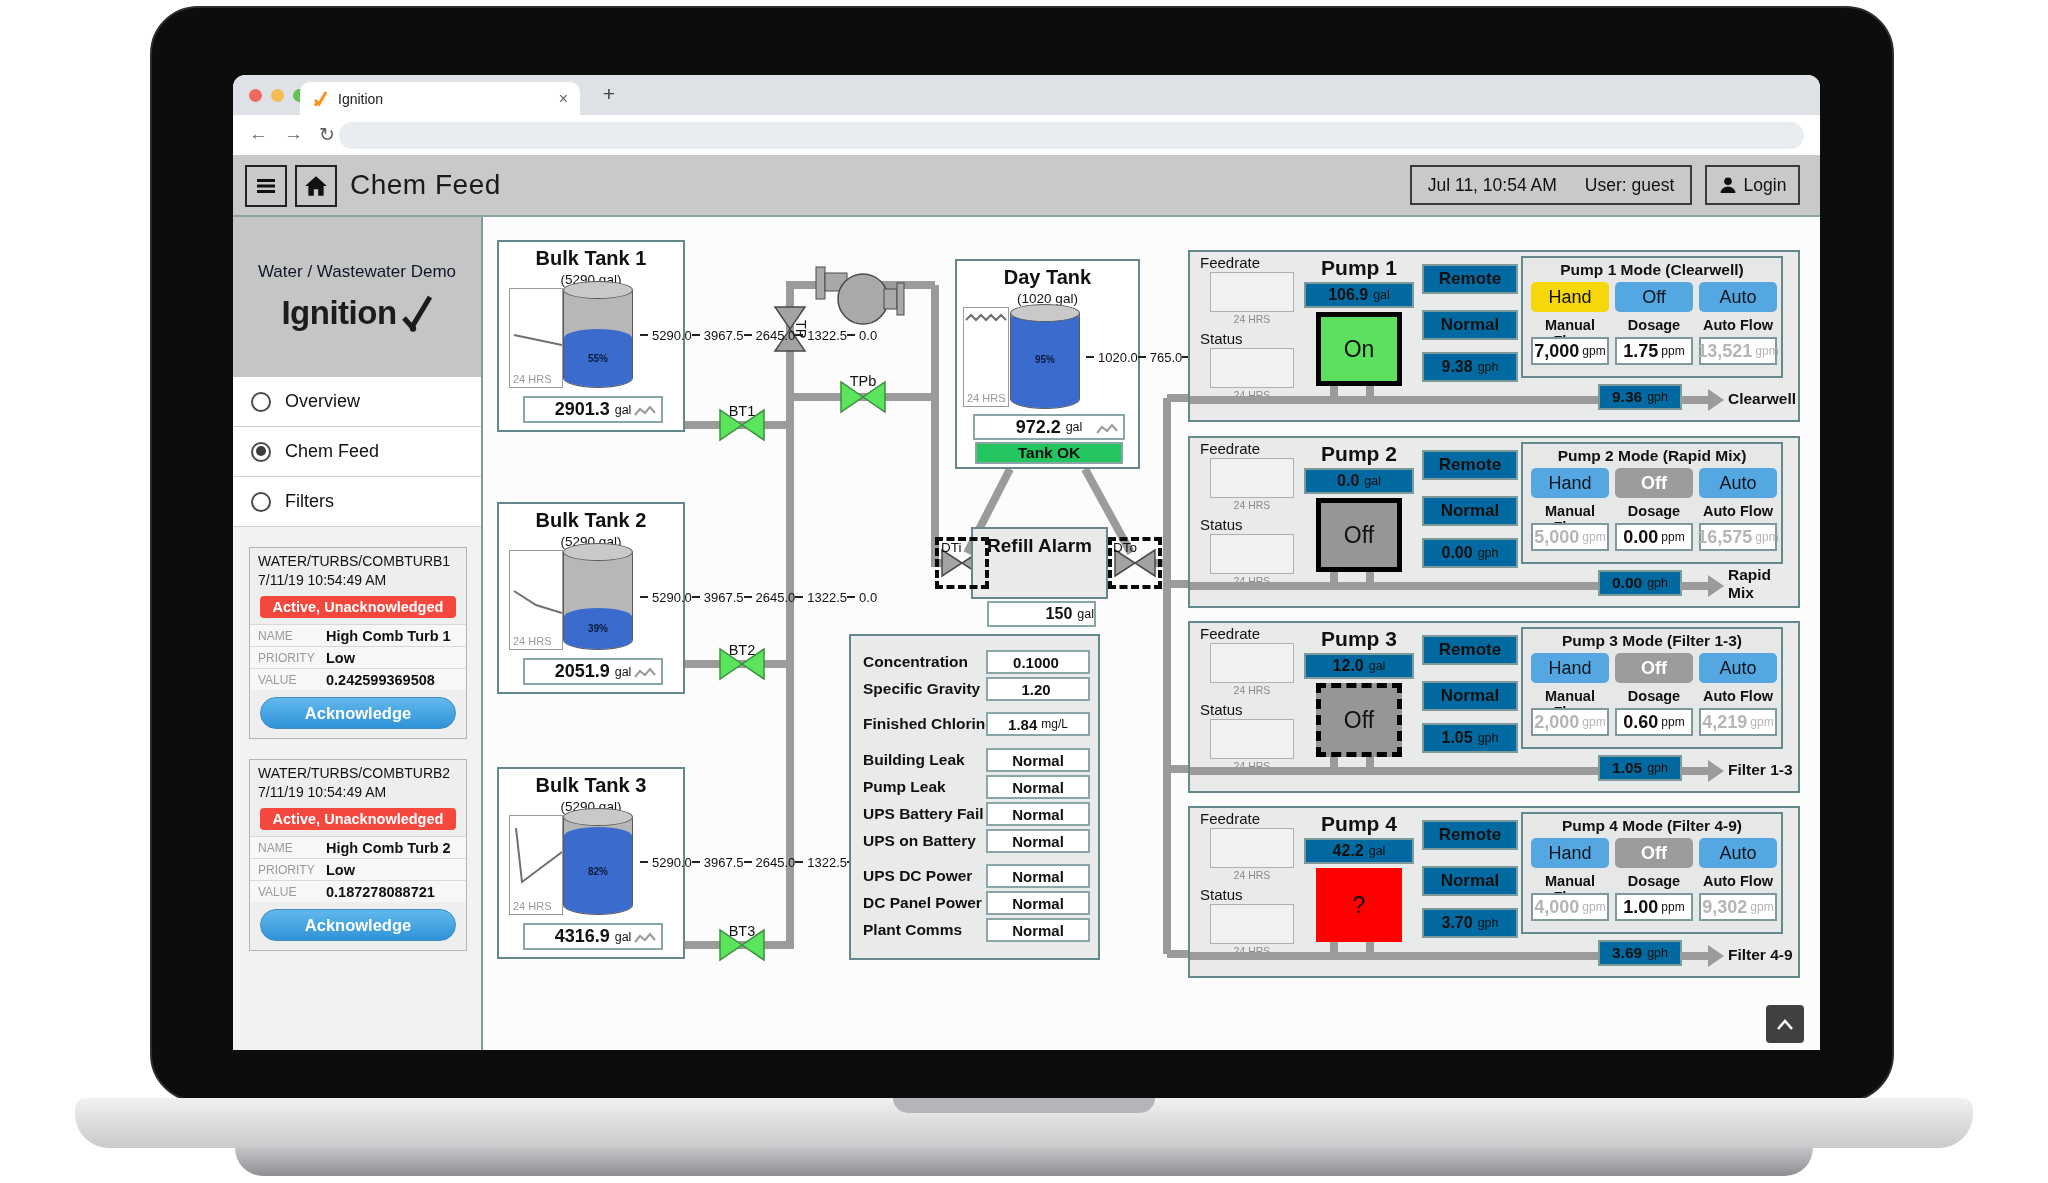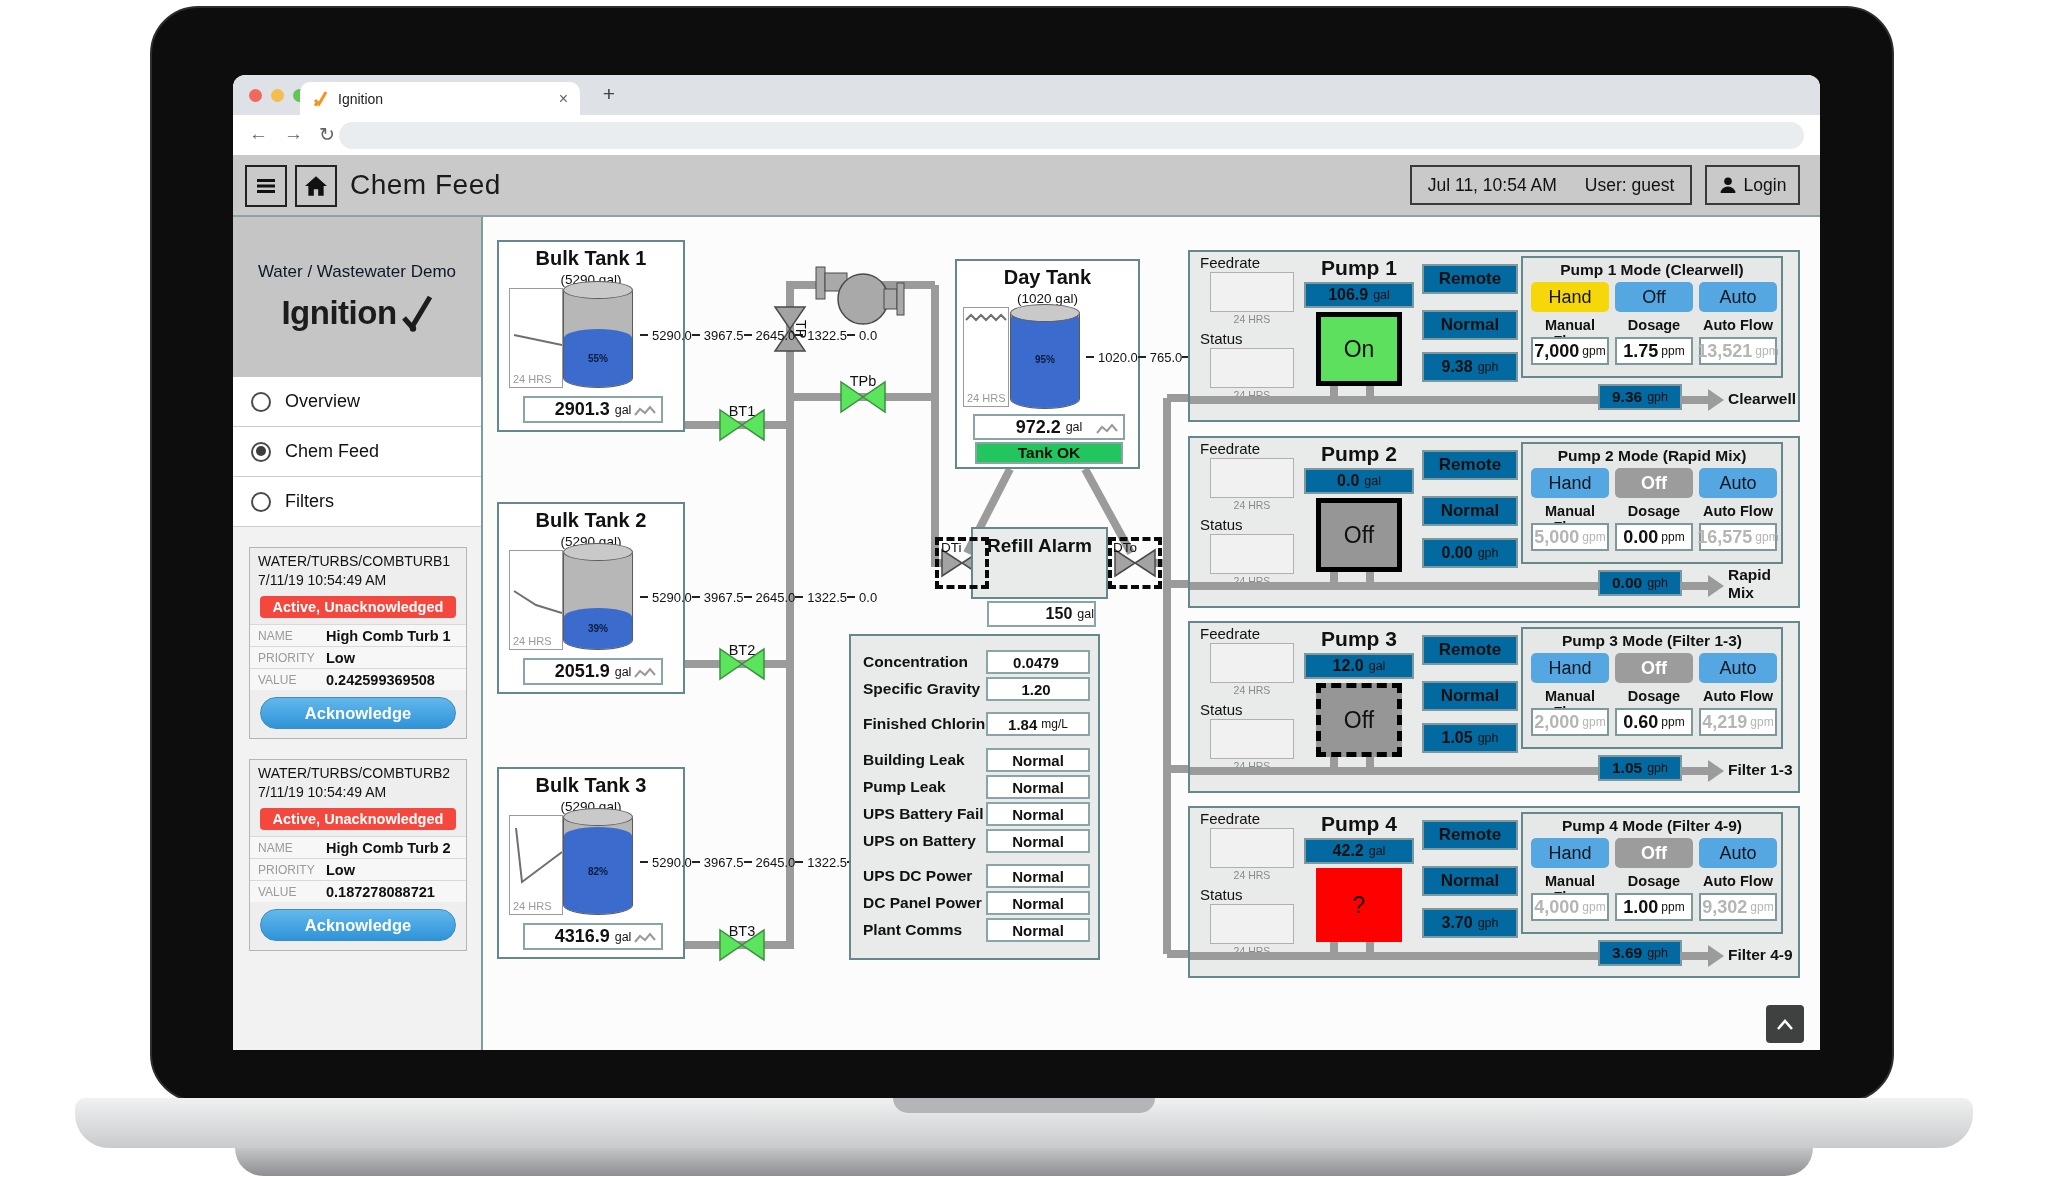--- a/index.html
+++ b/index.html
@@ -566,21 +566,21 @@
         <div class="r-box">
           <span class="num">150</span>
           <span class="unit">gal</span>
         </div>
       </div>
 
       <div class="panel params">
         <div class="prow" style="top:14px">
             <span class="pl">Concentration</span>
           <div class="pbox">
-              <span class="num">0.0479</span>
+              <span class="num">0.1000</span>
               <span class="unit"></span>
             </div>
           </div>
         <div class="prow" style="top:41px">
             <span class="pl">Specific Gravity</span>
           <div class="pbox">
               <span class="num">1.20</span>
               <span class="unit"></span>
             </div>
           </div>

